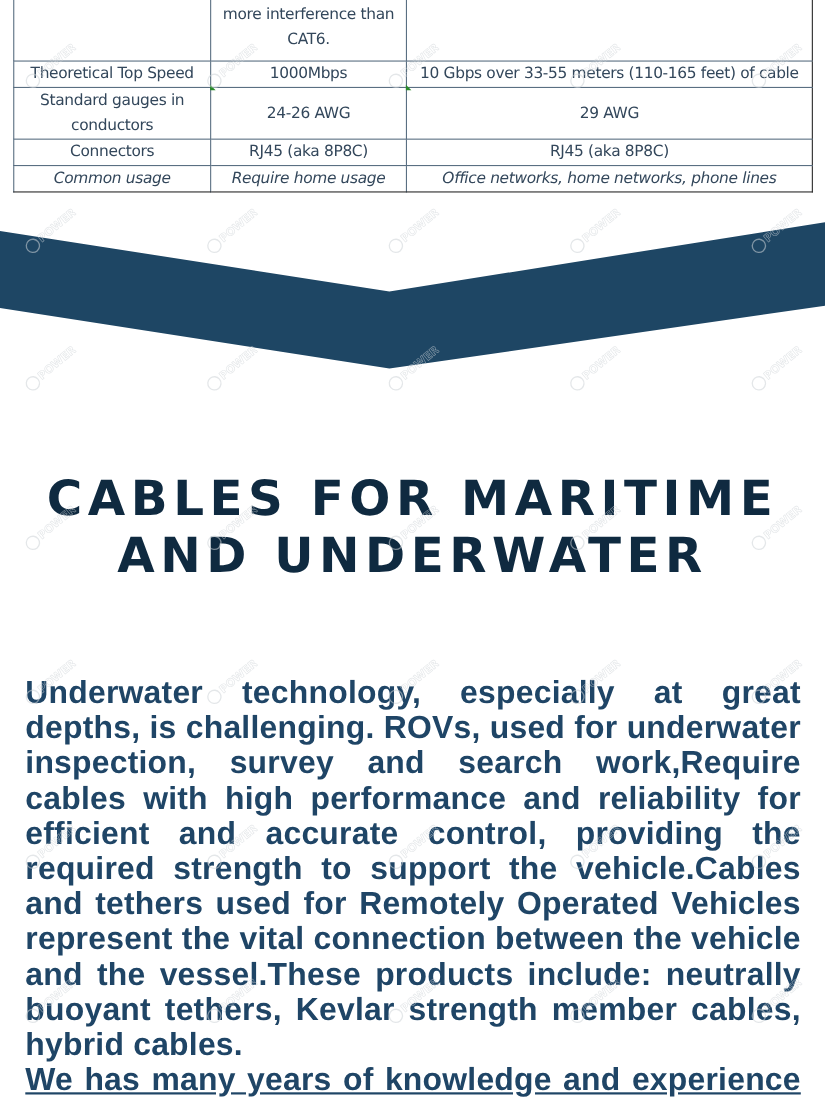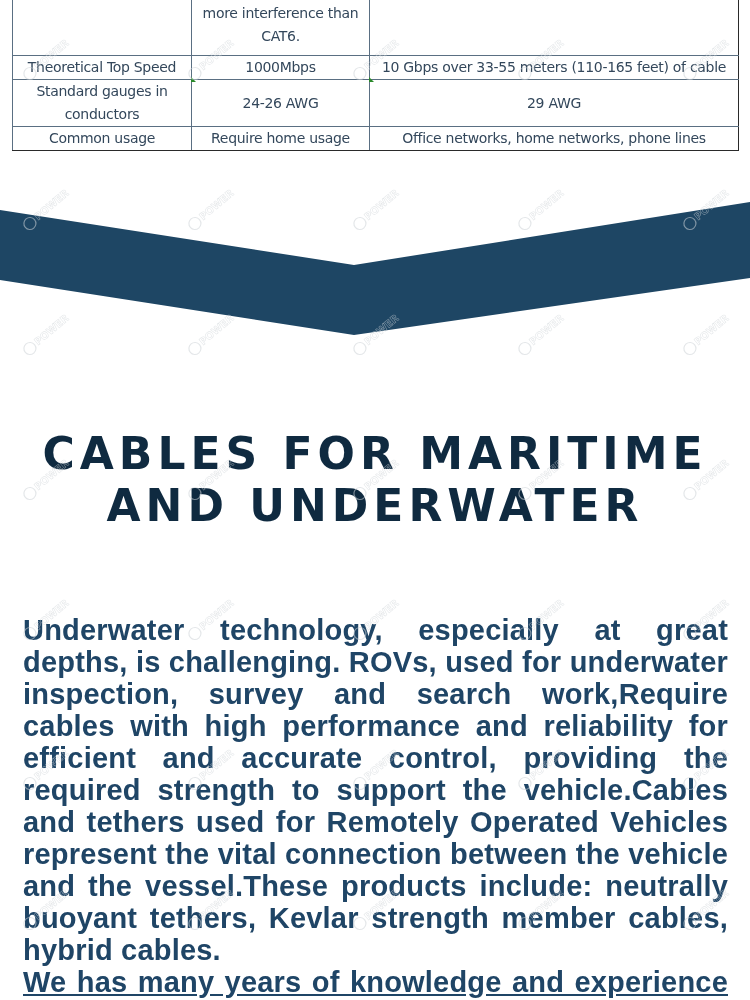--- a/index.html
+++ b/index.html
@@ -19,21 +19,21 @@
       table-layout: fixed;
     }
     .spec-table td {
       border: 1px solid #5a6f82;
       text-align: center;
       vertical-align: middle;
       line-height: 23px;
       padding: 0 4px;
       letter-spacing: -0.3px;
     }
-    .spec-table tr:last-child td { border-bottom: 1.5px solid #2a2a2a; }
+    .spec-table tr:last-child td { border-bottom: 1.5px solid #2a2a2a; font-style: italic; }
     .spec-table td:last-child { border-right: 1.5px solid #2a2a2a; }
     .col1 { width: 179px; }
     .col2 { width: 178px; }
     .col3 { width: 369px; }
     .row-perf td { height: 77px; vertical-align: bottom; }
     .row-perf td.top { vertical-align: top; }
     .row-speed td { height: 24px; }
     .row-gauge td { height: 47px; }
     .row-conn td { height: 23px; }
     .row-usage td { height: 24px; }
@@ -114,20 +114,25 @@
   <tr class="row-speed">
     <td>Theoretical Top Speed</td>
     <td>1000Mbps</td>
     <td>10 Gbps over 33-55 meters (110-165 feet) of cable</td>
   </tr>
   <tr class="row-gauge">
     <td>Standard gauges in conductors</td>
     <td>24-26 AWG</td>
     <td>29 AWG</td>
   </tr>
+  <tr class="row-conn">
+    <td>Connectors</td>
+    <td>RJ45 (aka 8P8C)</td>
+    <td>RJ45 (aka 8P8C)</td>
+  </tr>
   <tr class="row-usage">
     <td>Common usage</td>
     <td>Require home usage</td>
     <td>Office networks, home networks, phone lines</td>
   </tr>
 </tbody>
   </table>
 
 <div class="cell-mark" style="left:191px; top:77px;"></div>
 <div class="cell-mark" style="left:369px; top:77px;"></div>

